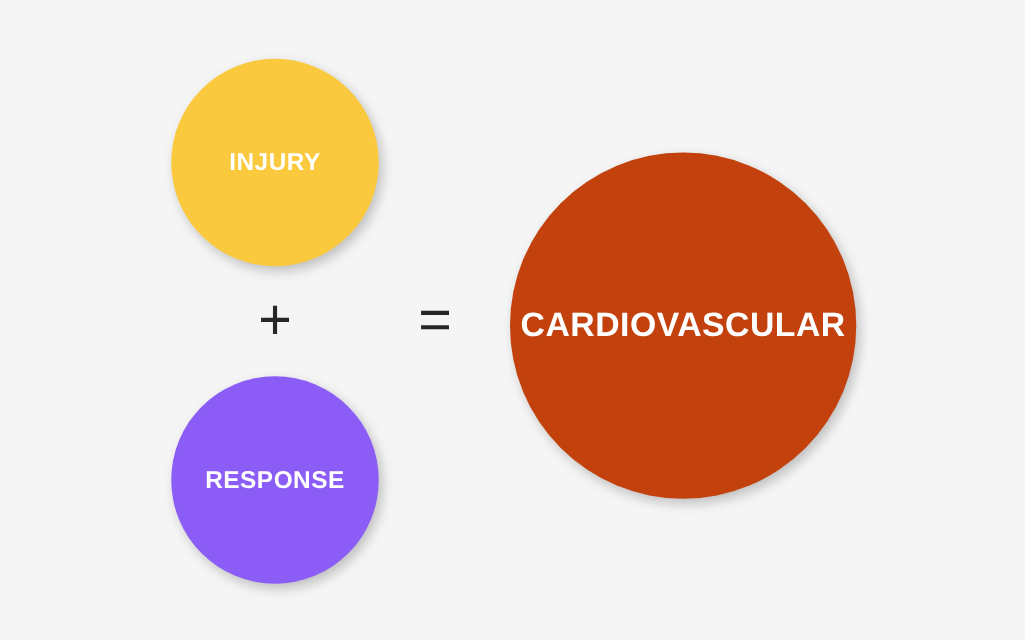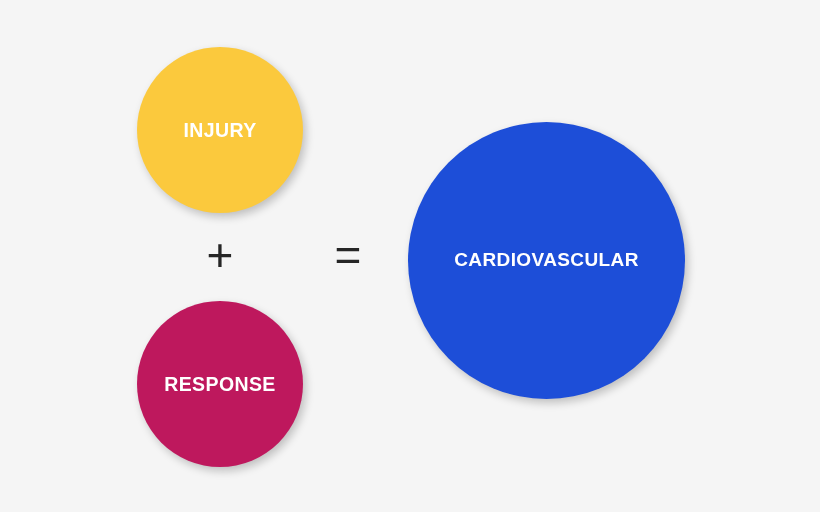--- a/index.html
+++ b/index.html
@@ -38,30 +38,30 @@
     width: 166px;
     height: 166px;
     background: #fbc93d;
     font-size: 19.5px;
   }
   #circle-response {
     left: 137px;
     top: 301px;
     width: 166px;
     height: 166px;
-    background: #be185d;
+    background: #8b5cf6;
     font-size: 19.5px;
   }
   #circle-outcome {
     left: 408px;
     top: 122px;
     width: 277px;
     height: 277px;
-    background: #1d4ed8;
-    font-size: 19px;
+    background: #c2410c;
+    font-size: 27px;
     line-height: 1.28;
   }
   .circle-label {
     display: block;
     padding: 0 10px;
   }
   .operator {
     position: absolute;
     color: #262626;
     font-weight: 500;

